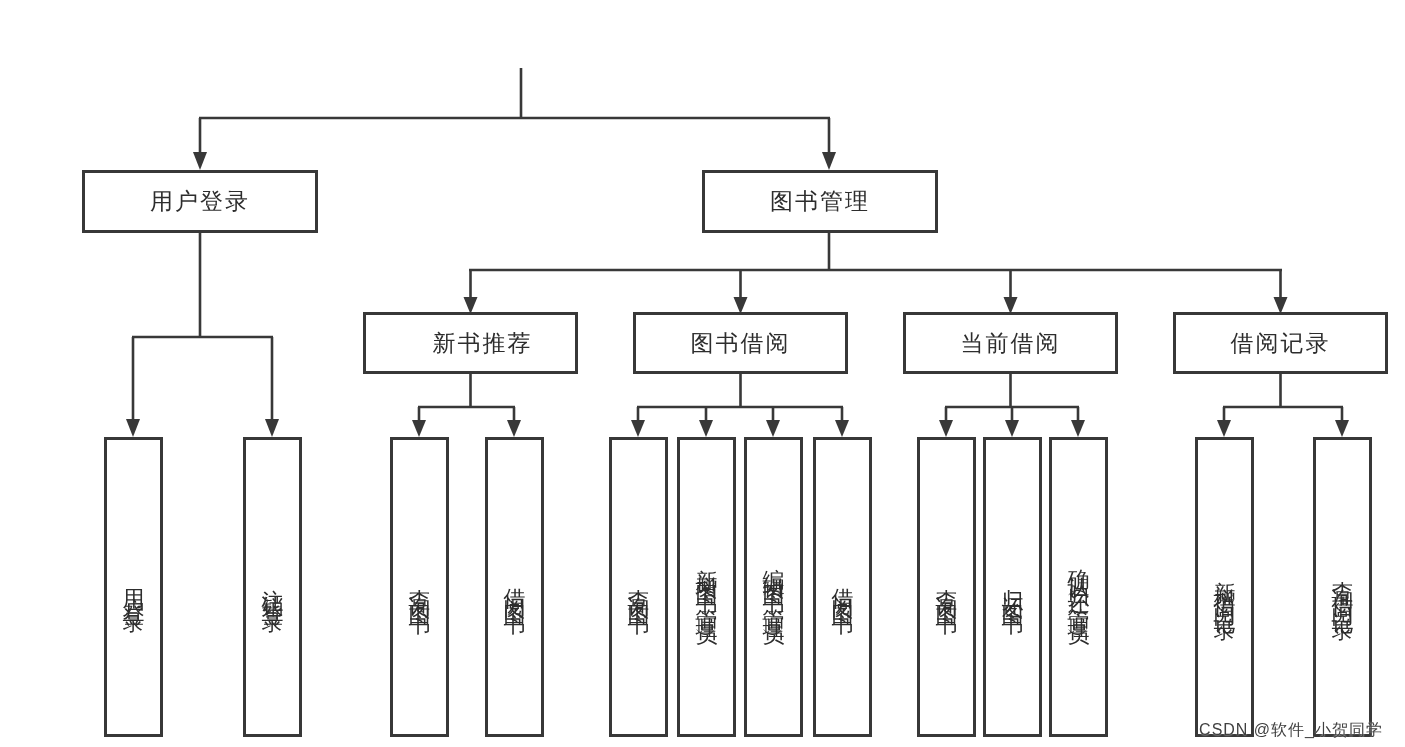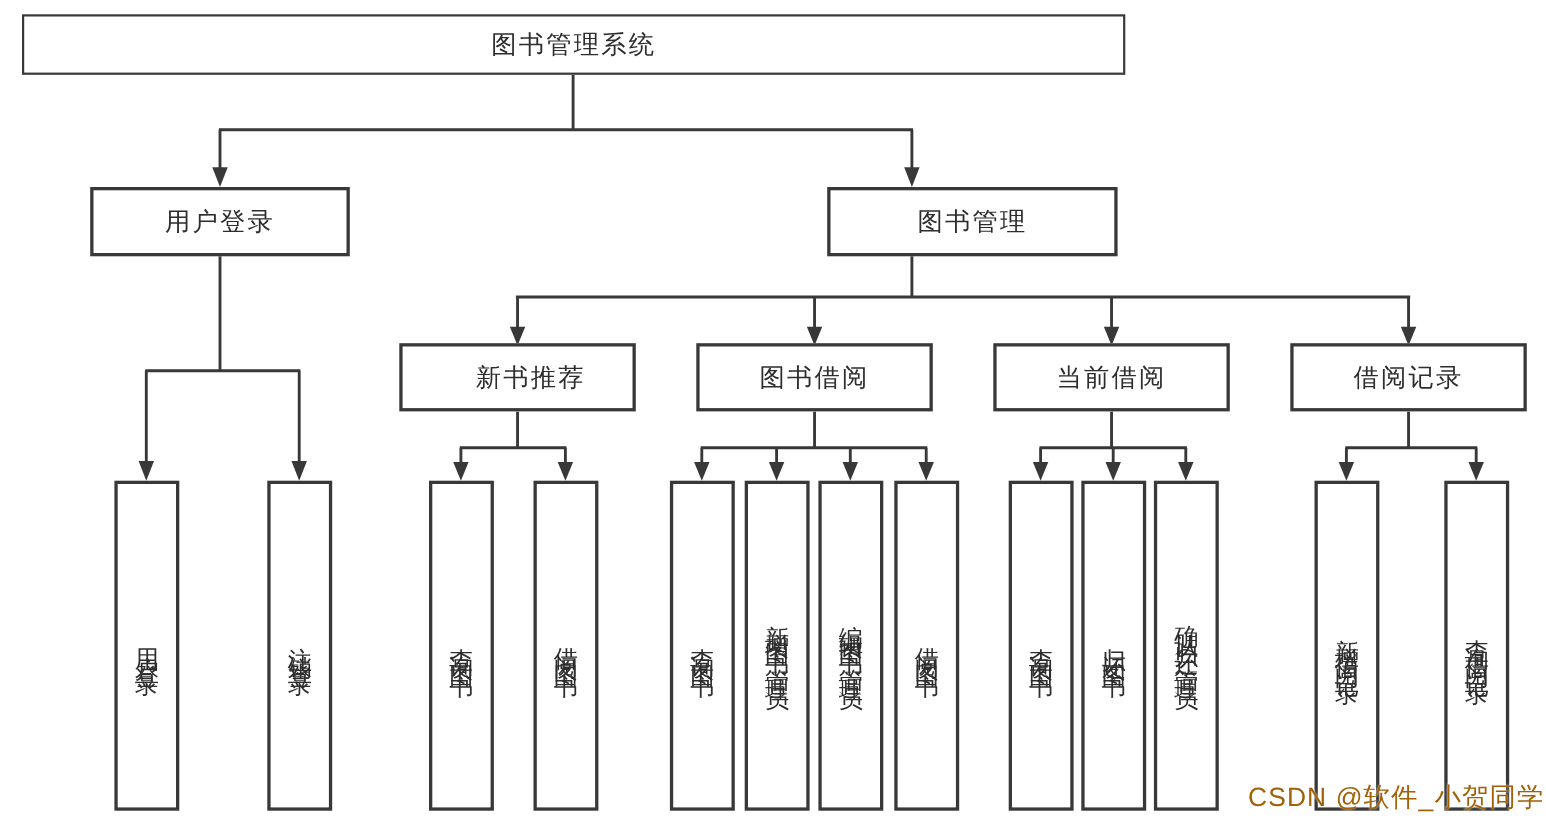--- a/index.html
+++ b/index.html
@@ -45,26 +45,26 @@
   .vlabel {
     writing-mode: vertical-rl;
     text-orientation: mixed;
     font-size: 22px;
     letter-spacing: 8px;
     line-height: 1;
     white-space: nowrap;
   }
   .watermark {
     position: absolute;
-    right: 1px;
+    right: 22px;
     bottom: 6px;
     z-index: 2;
-    font-size: 24px;
+    font-size: 16px;
     letter-spacing: 1px;
-    color: #a16207;
+    color: #404040;
     text-shadow: 0 0 2px #ffffff;
     white-space: nowrap;
   }
 </style>
 </head>
 <body>
 
 <div class="canvas">
 
   <svg class="wires" viewBox="0 0 1405 747" xmlns="http://www.w3.org/2000/svg">
@@ -110,28 +110,25 @@
       <polygon points="1071,420 1085,420 1078,437"></polygon>
     </g>
 
     <g>
       <path d="M1280.5 374 V407 M1223 407 H1343 M1224 407 V421 M1342 407 V421"></path>
       <polygon points="1217,420 1231,420 1224,437"></polygon>
       <polygon points="1335,420 1349,420 1342,437"></polygon>
     </g>
   </svg>
 
-  <div class="box root" style="left:20px; top:13px; width:1003px; height:55px;">
-    <span class="hlabel">图书管理系统</span>
-  </div>
 
   <div class="box" style="left:82px; top:170px; width:236px; height:63px;">
     <span class="hlabel">用户登录</span>
   </div>
-  <div class="box" style="left:752px; top:170px; width:264px; height:63px;">
+  <div class="box" style="left:702px; top:170px; width:236px; height:63px;">
     <span class="hlabel">图书管理</span>
   </div>
 
   <div class="box" style="left:363px; top:312px; width:215px; height:62px;padding-left:24px;">
     <span class="hlabel">新书推荐</span>
   </div>
   <div class="box" style="left:633px; top:312px; width:215px; height:62px;font-family:Liberation Mono, monospace;">
     <span class="hlabel">图书借阅</span>
   </div>
   <div class="box" style="left:903px; top:312px; width:215px; height:62px;text-align:center;">

